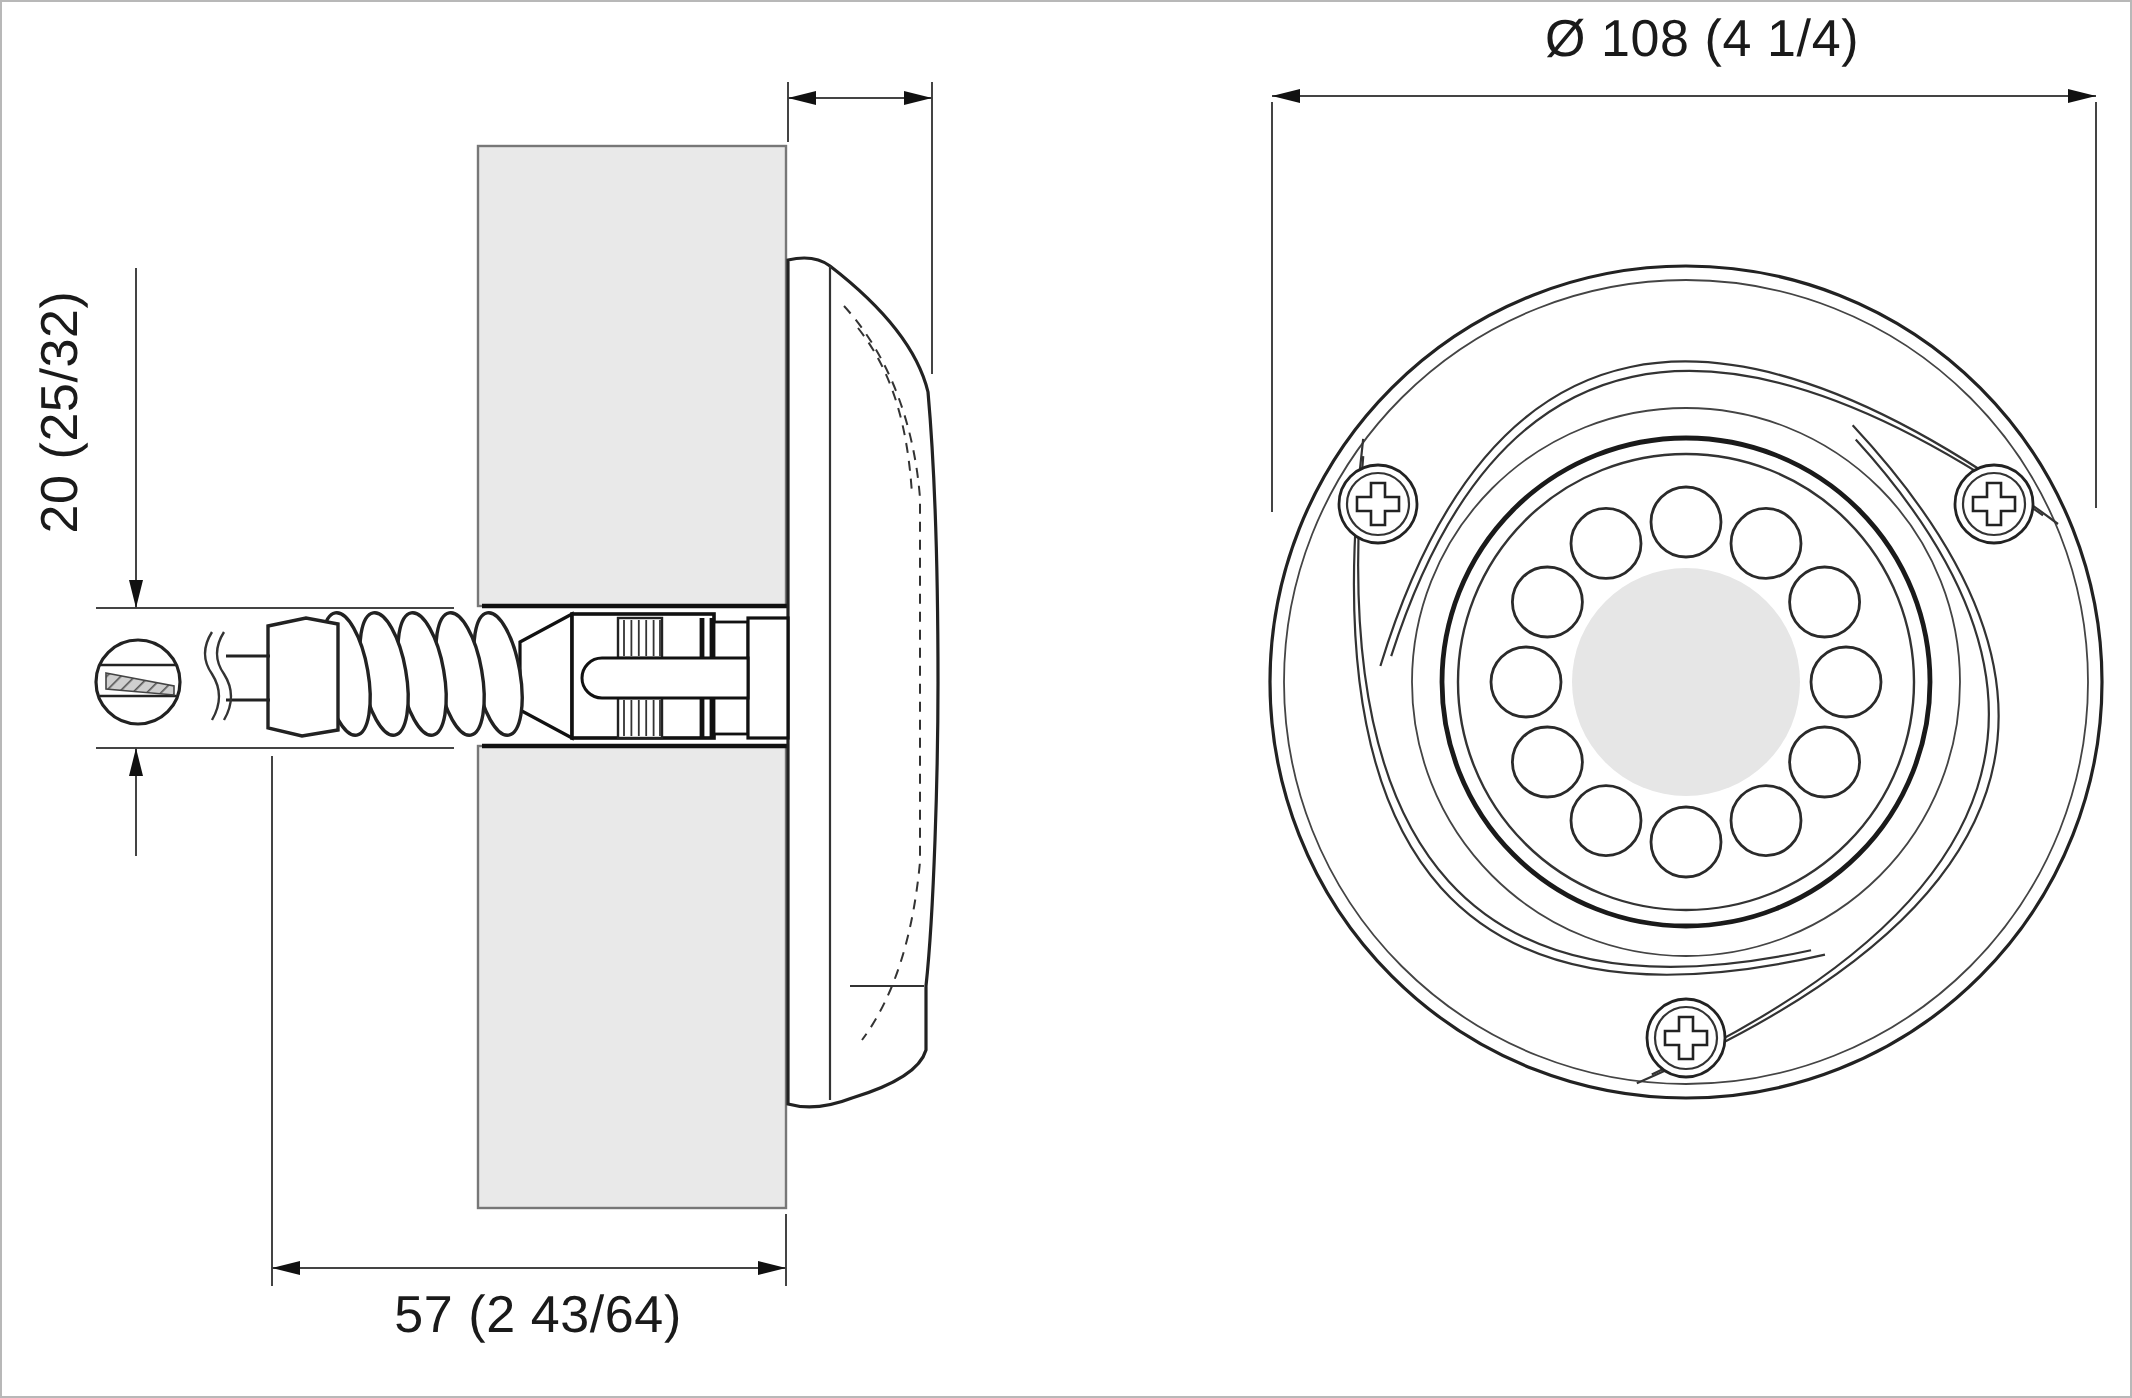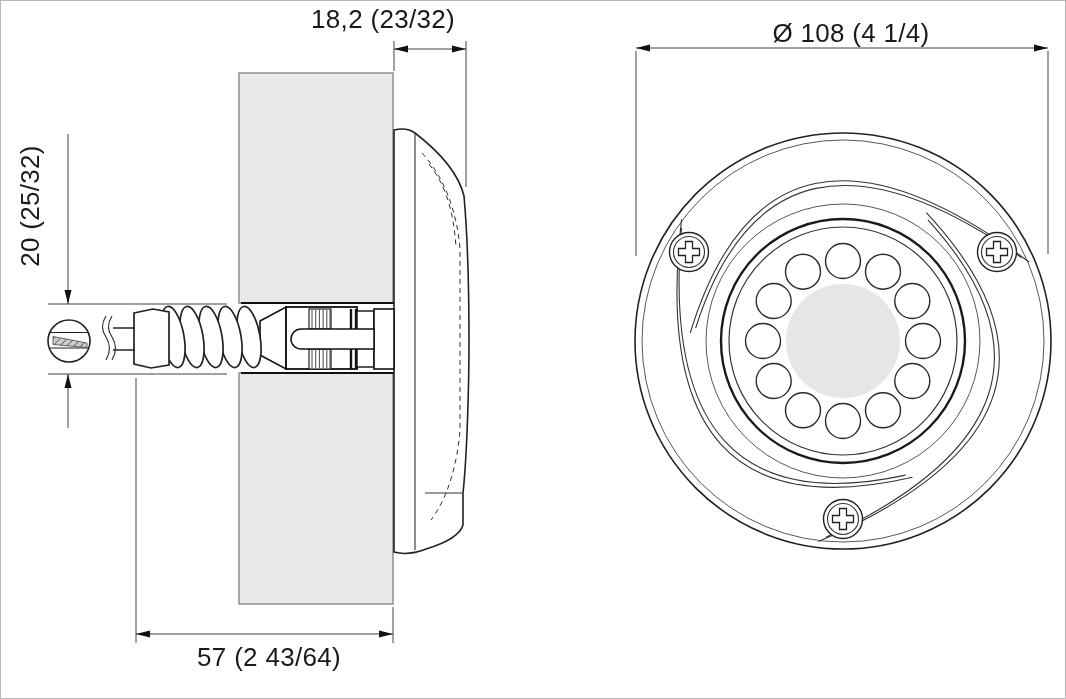--- a/index.html
+++ b/index.html
@@ -200,18 +200,17 @@
       </g>
       <g transform="translate(842 518)">
         <circle r="19.5" fill="#fff" stroke="#222" stroke-width="1.4"></circle>
         <circle r="15.5" fill="none" stroke="#333" stroke-width="1.1"></circle>
         <path d="M -3.5,-10.5 h7 v7 h7 v7 h-7 v7 h-7 v-7 h-7 v-7 h7 Z" fill="#fff" stroke="#222" stroke-width="1.3"></path>
       </g>
     </g>
   </g>
 </svg>
 
-<div class="dim-label" style="left:382px;top:3px;">18,2 (23/32)</div>
-<div class="dim-label" style="left:850px;top:17px;text-align:right;">Ø 108 (4 1/4)</div>
+<div class="dim-label" style="left:850px;top:3px;text-align:right;">Ø 108 (4 1/4)</div>
 <div class="dim-label rot" style="left:29px;top:205px;">20 (25/32)</div>
 <div class="dim-label" style="left:268px;top:641px;">57 (2 43/64)</div>
 
 </div>
 
 </body></html>

